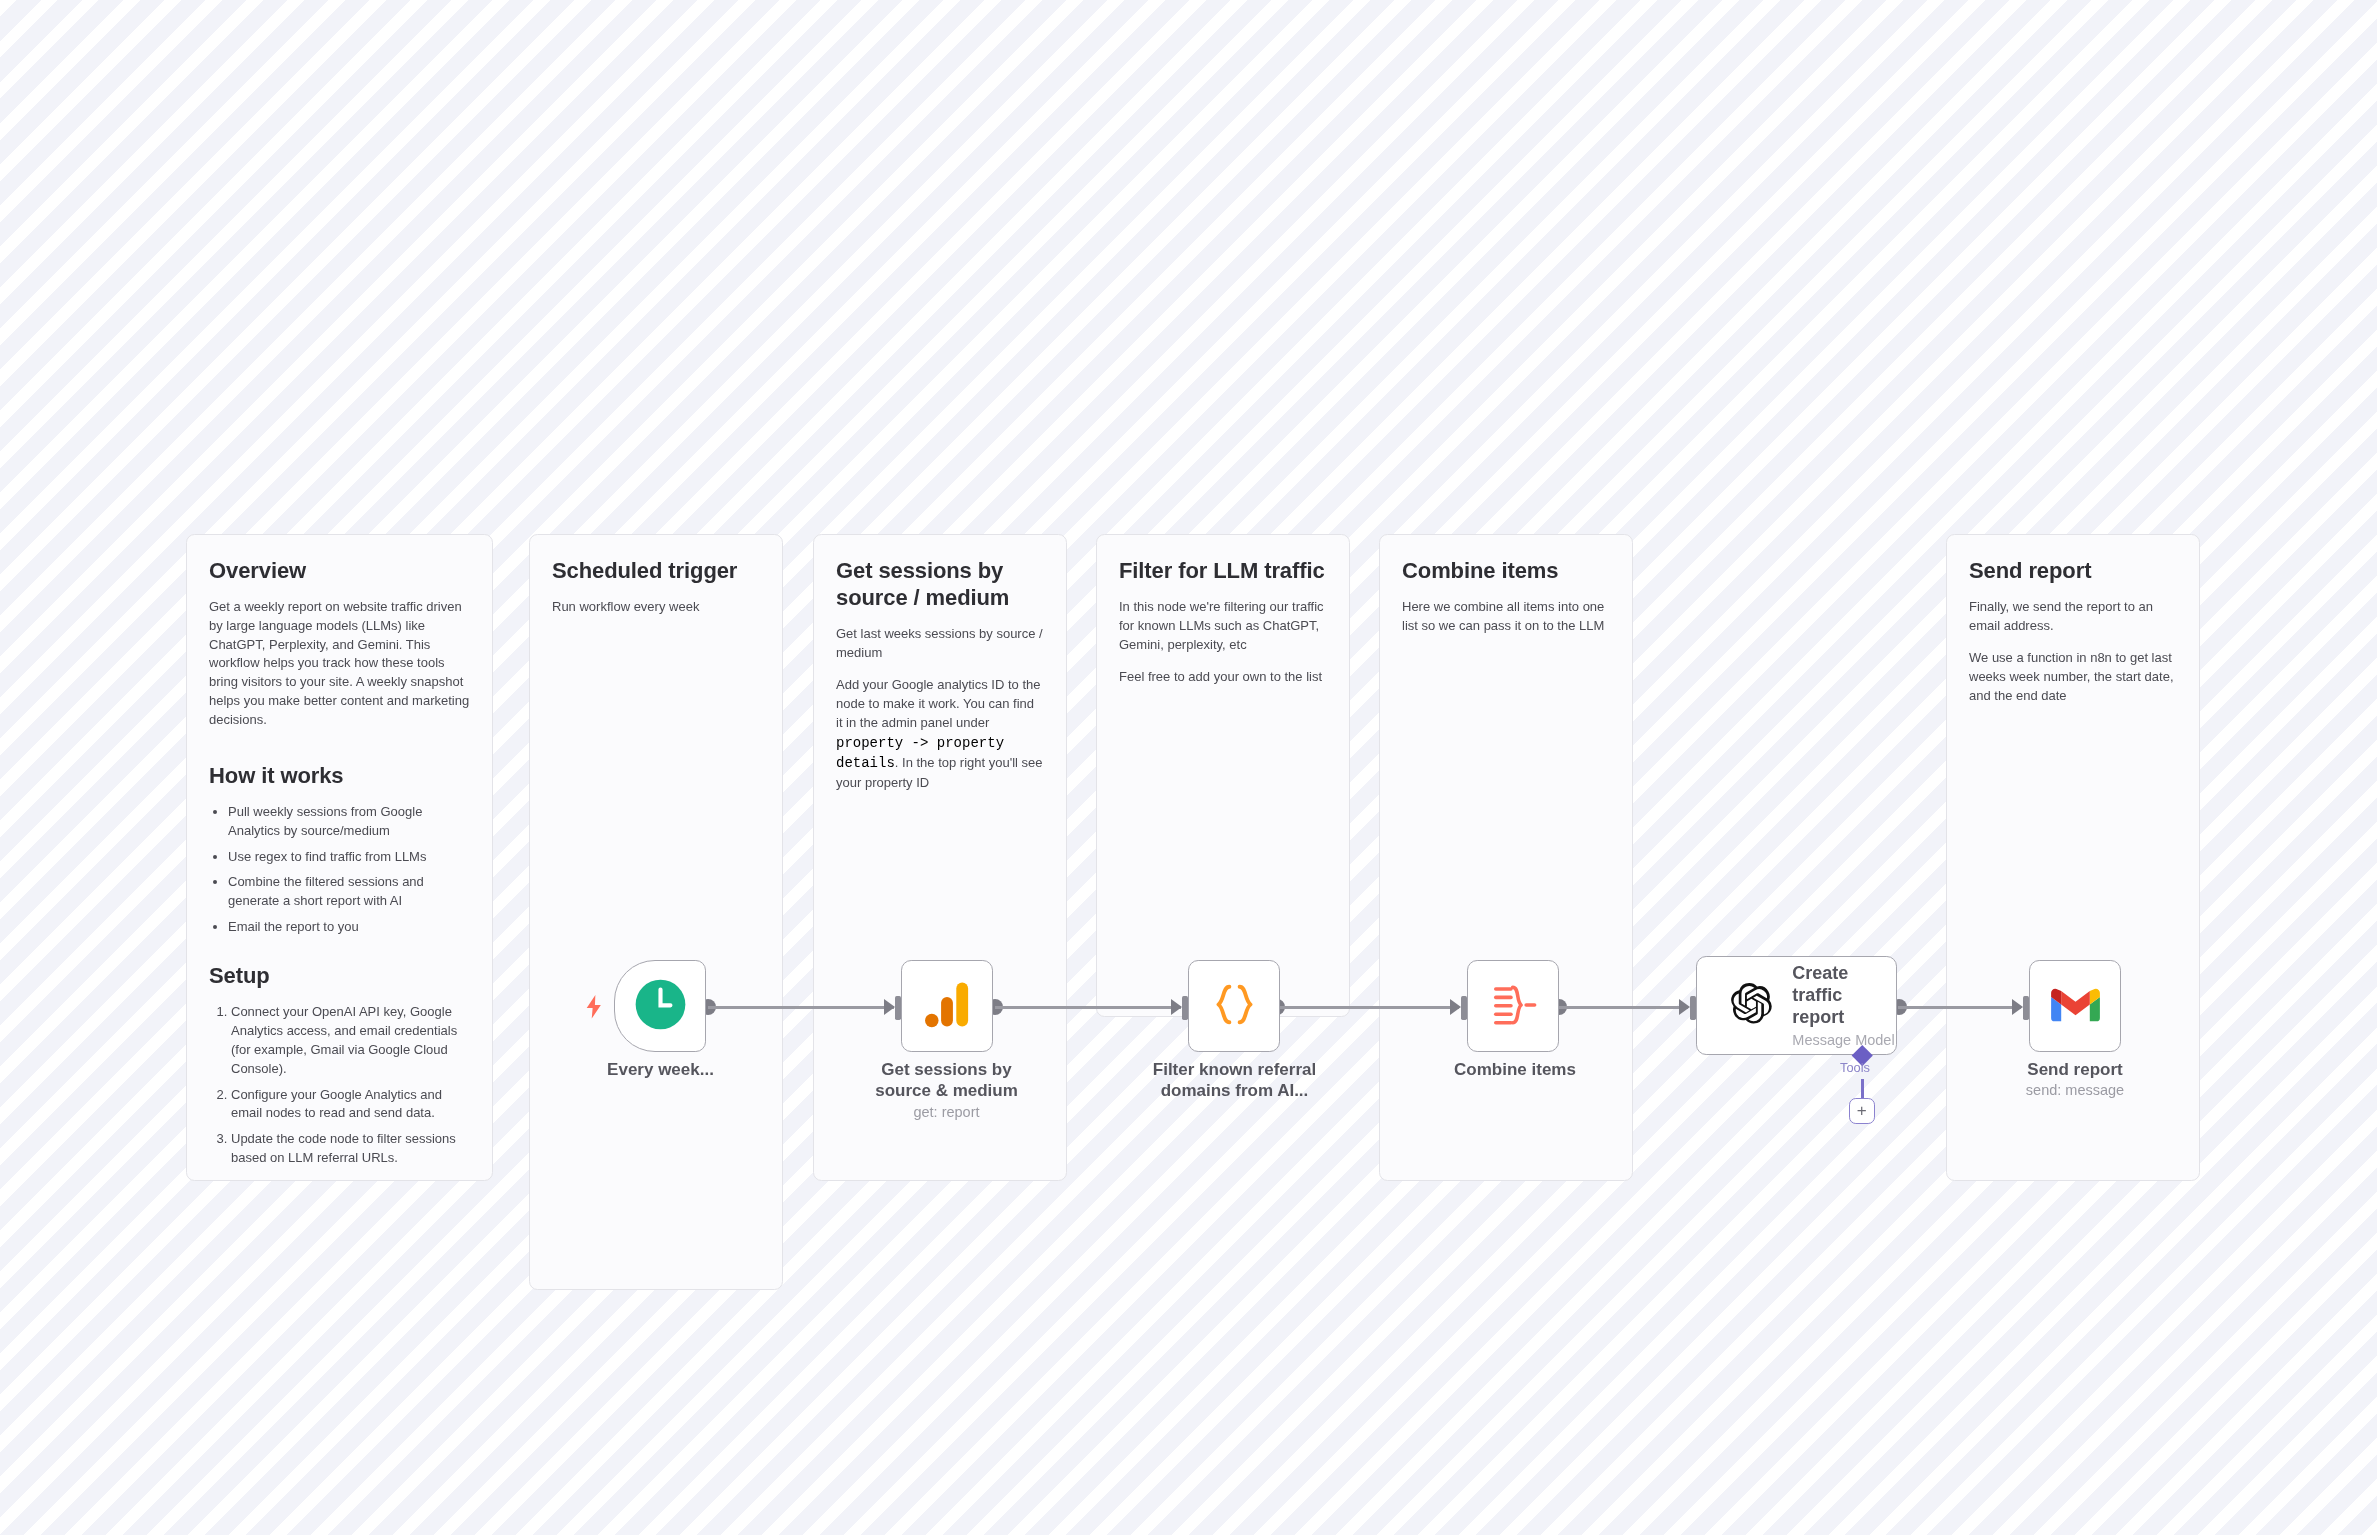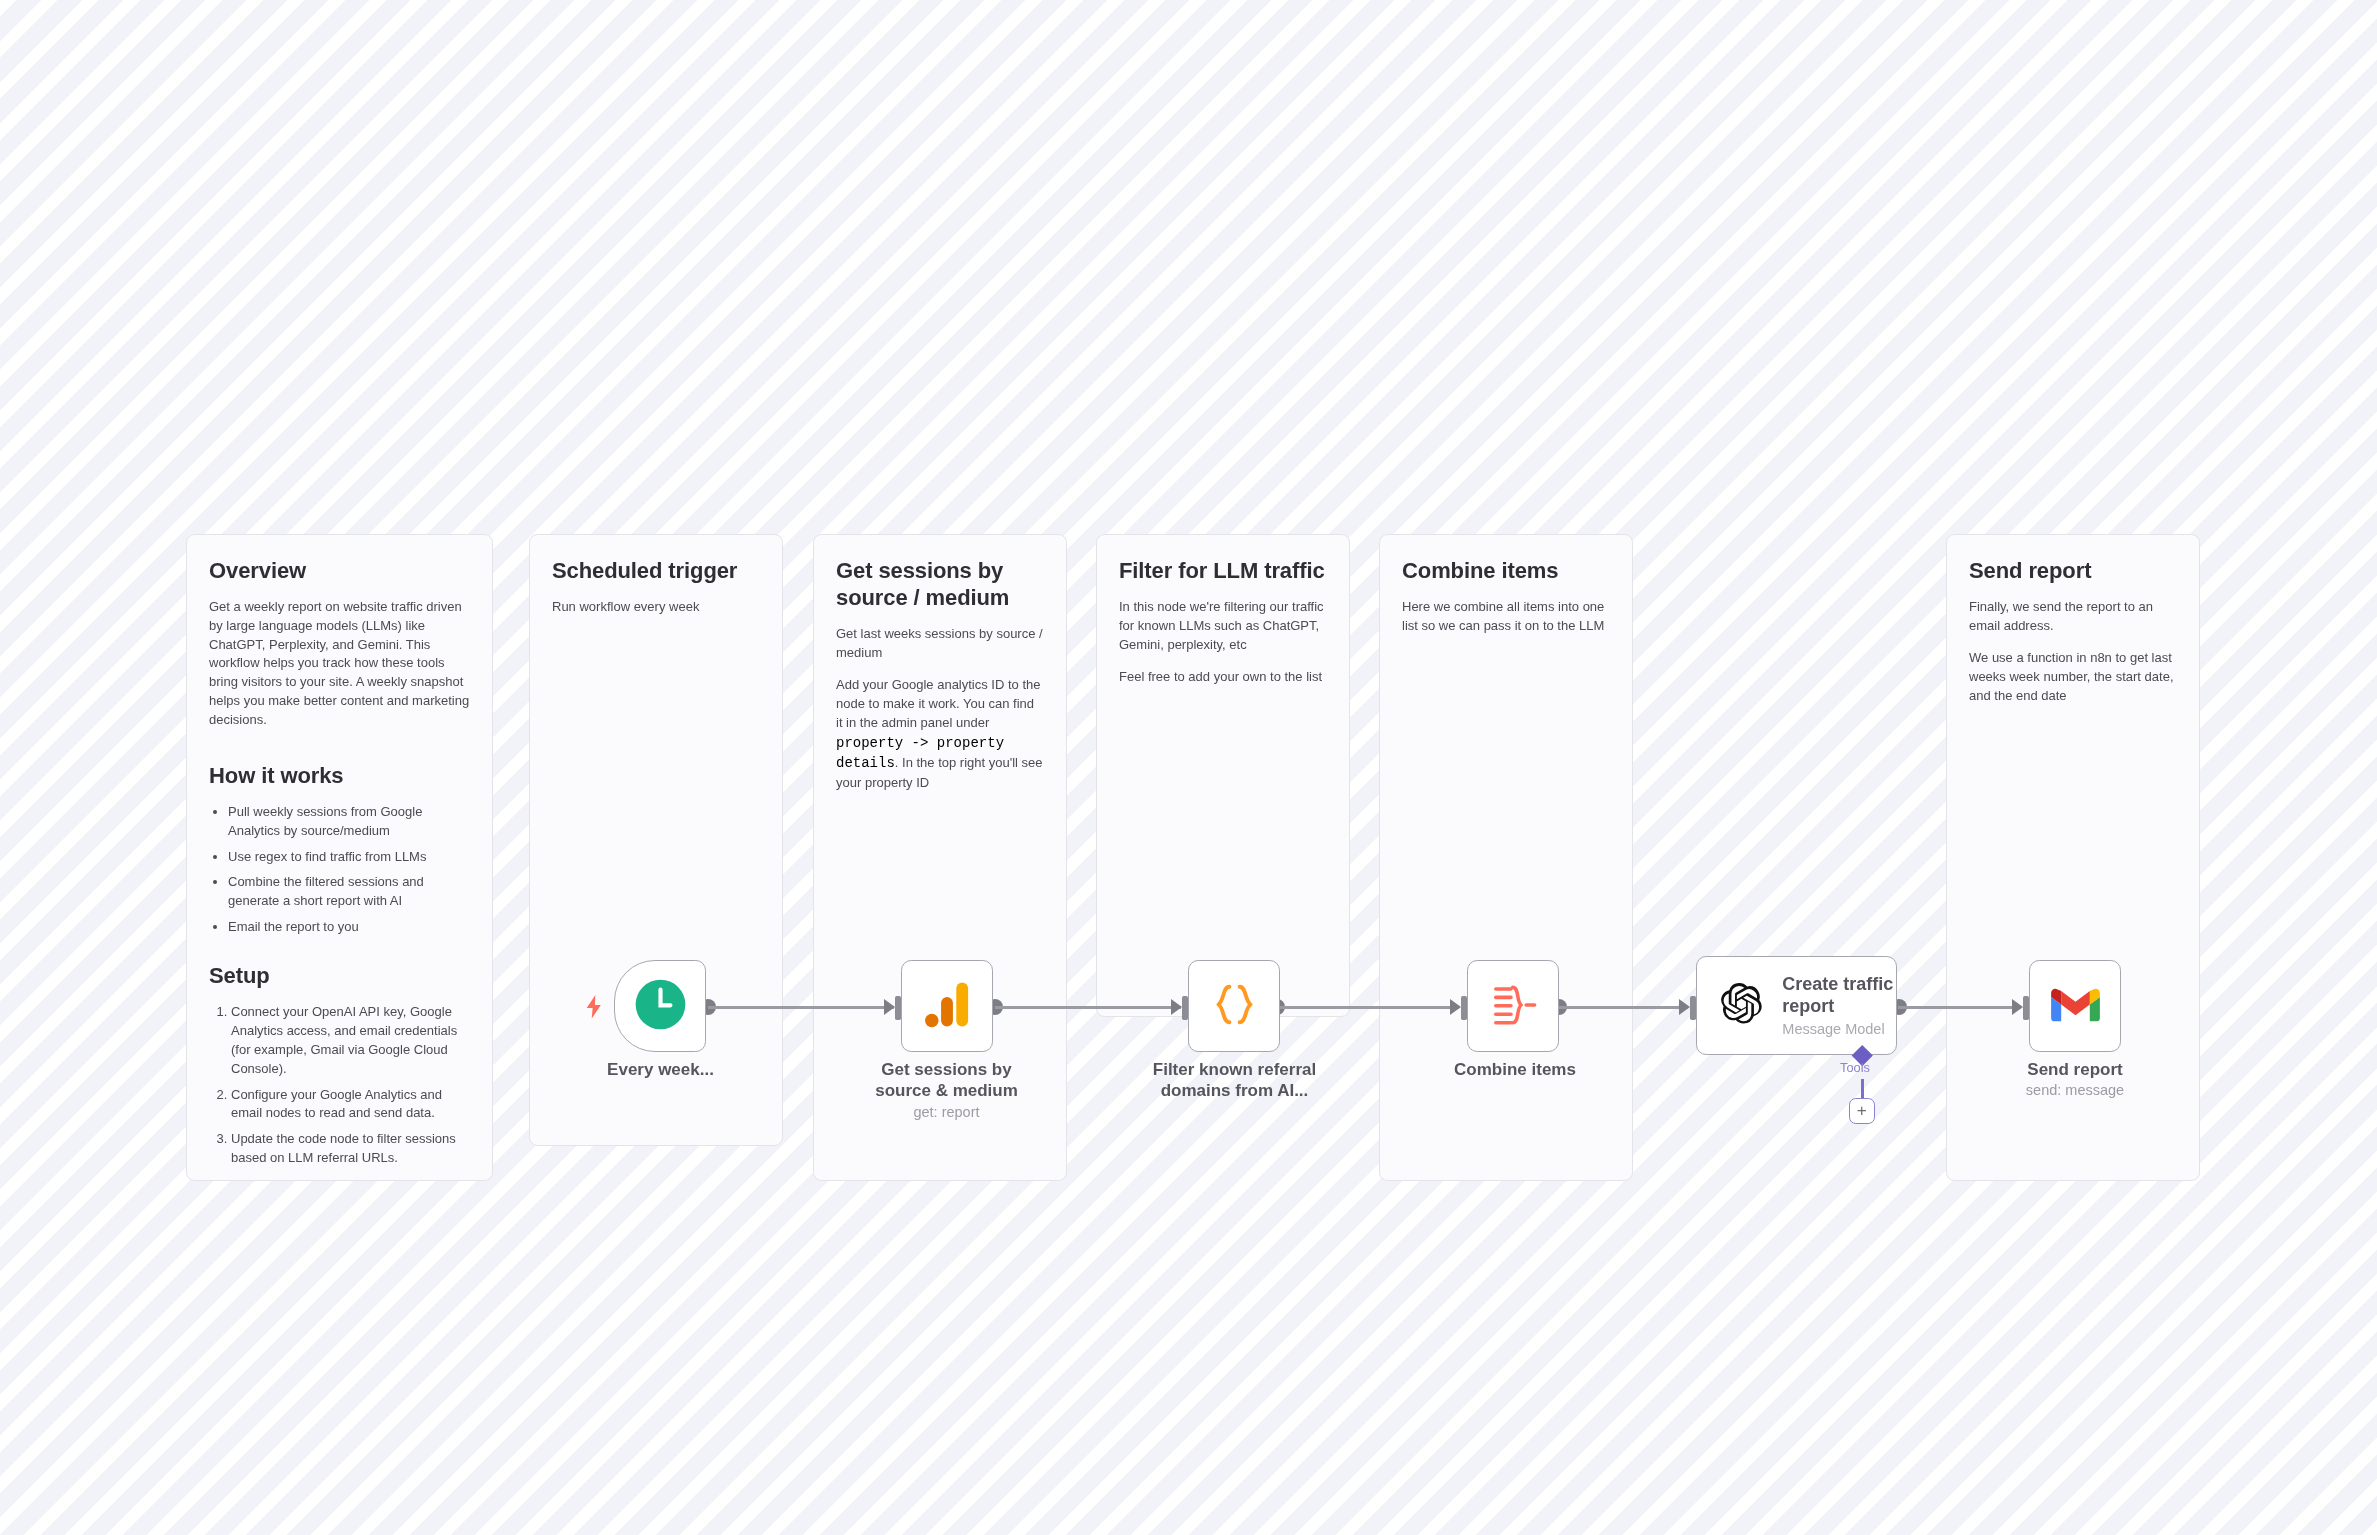--- a/index.html
+++ b/index.html
@@ -123,21 +123,21 @@
     position: absolute;
     text-align: center;
     font-size: 14.5px;
     color: #9b9ba3;
     line-height: 1.2;
   }
 
   
   .node.wide {
     justify-content: flex-start;
-    padding-left: 19px;
+    padding-left: 29px;
     gap: 15.3px;
   }
   .wide-text { display: flex; flex-direction: column; }
   .wide-title {
     font-size: 18px;
     font-weight: bold;
     color: #55555d;
     line-height: 1.22;
     max-width: 128px;
   }
@@ -200,21 +200,21 @@
     </ul>
     <div class="sub-gap"></div>
     <div class="note-title">Setup</div>
     <ol class="note-list">
       <li>Connect your OpenAI API key, Google Analytics access, and email credentials (for example, Gmail via Google Cloud Console).</li>
       <li>Configure your Google Analytics and email nodes to read and send data.</li>
       <li>Update the code node to filter sessions based on LLM referral URLs.</li>
     </ol>
   </div>
 
-  <div class="note" style="left:529px; top:534px; width:254px; height:612px;">
+  <div class="note" style="left:529px; top:534px; width:254px; height:756px;">
     <div class="note-title">Scheduled trigger</div>
     <div class="note-p">Run workflow every week</div>
   </div>
 
   <div class="note" style="left:813px; top:534px; width:254px; height:647px;">
     <div class="note-title">Get sessions by source / medium</div>
     <div class="note-p">Get last weeks sessions by source / medium</div>
     <div class="note-p"><span>Add your Google analytics ID to the node to make it work. You can find it in the admin panel under </span><span class="code-ref">property -&gt; property details</span><span>. In the top right you'll see your property ID</span></div>
   </div>
 

